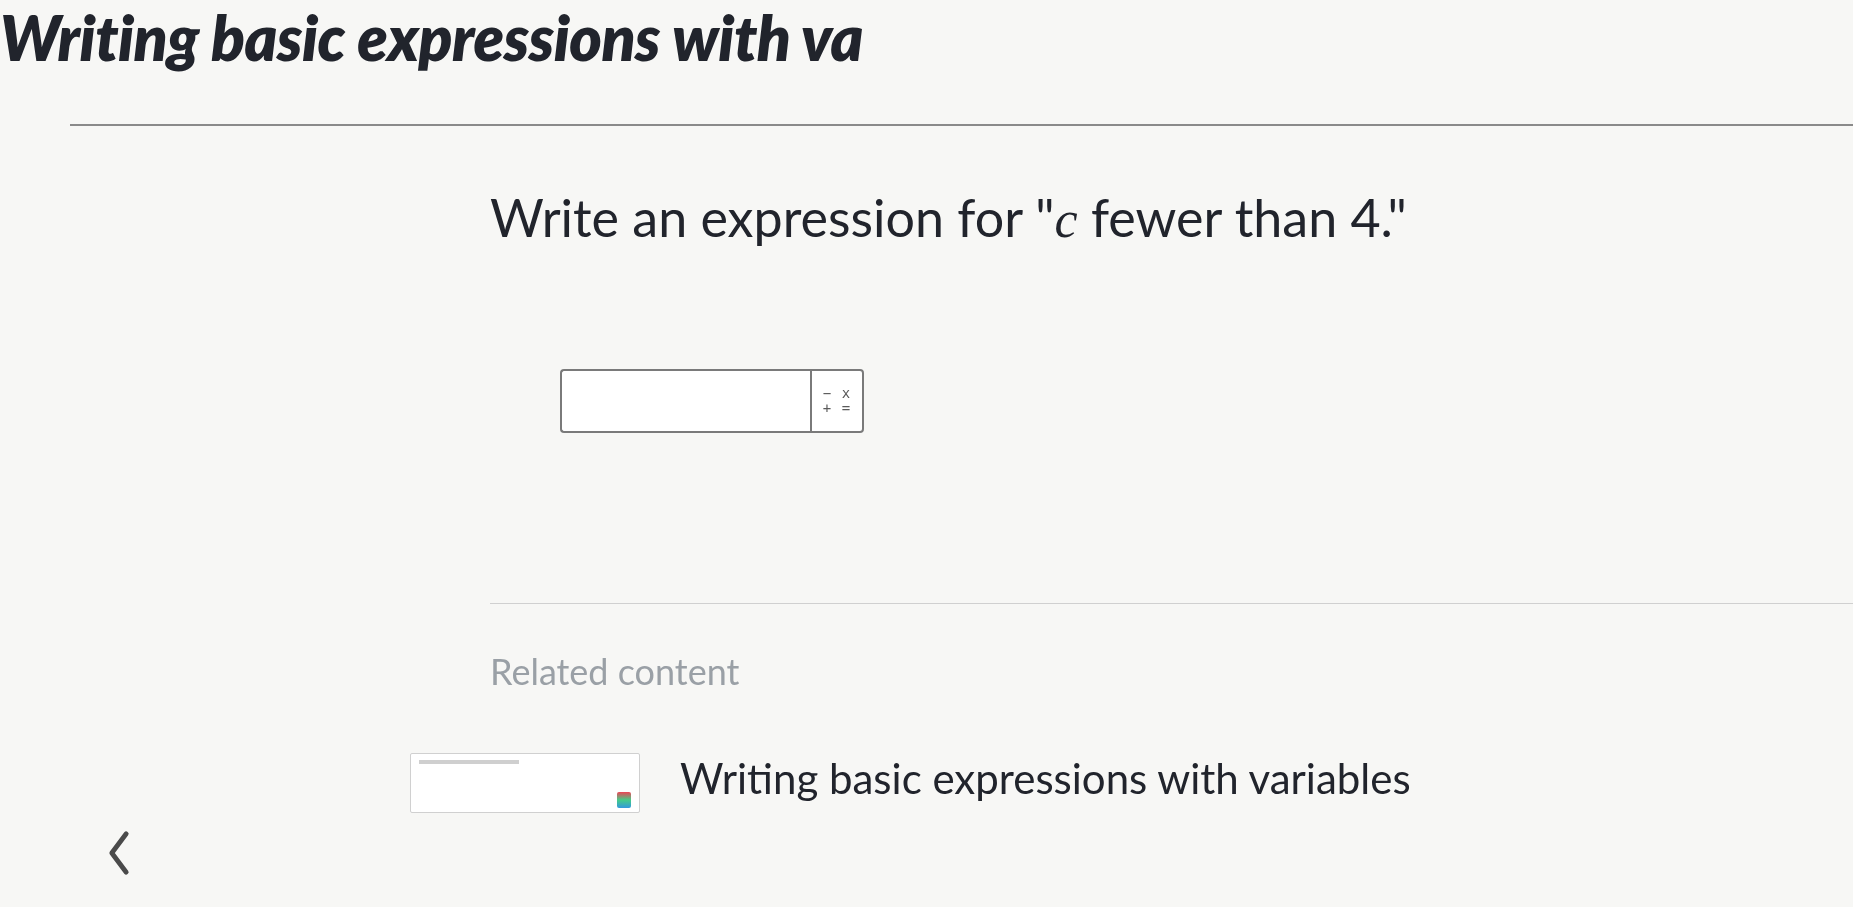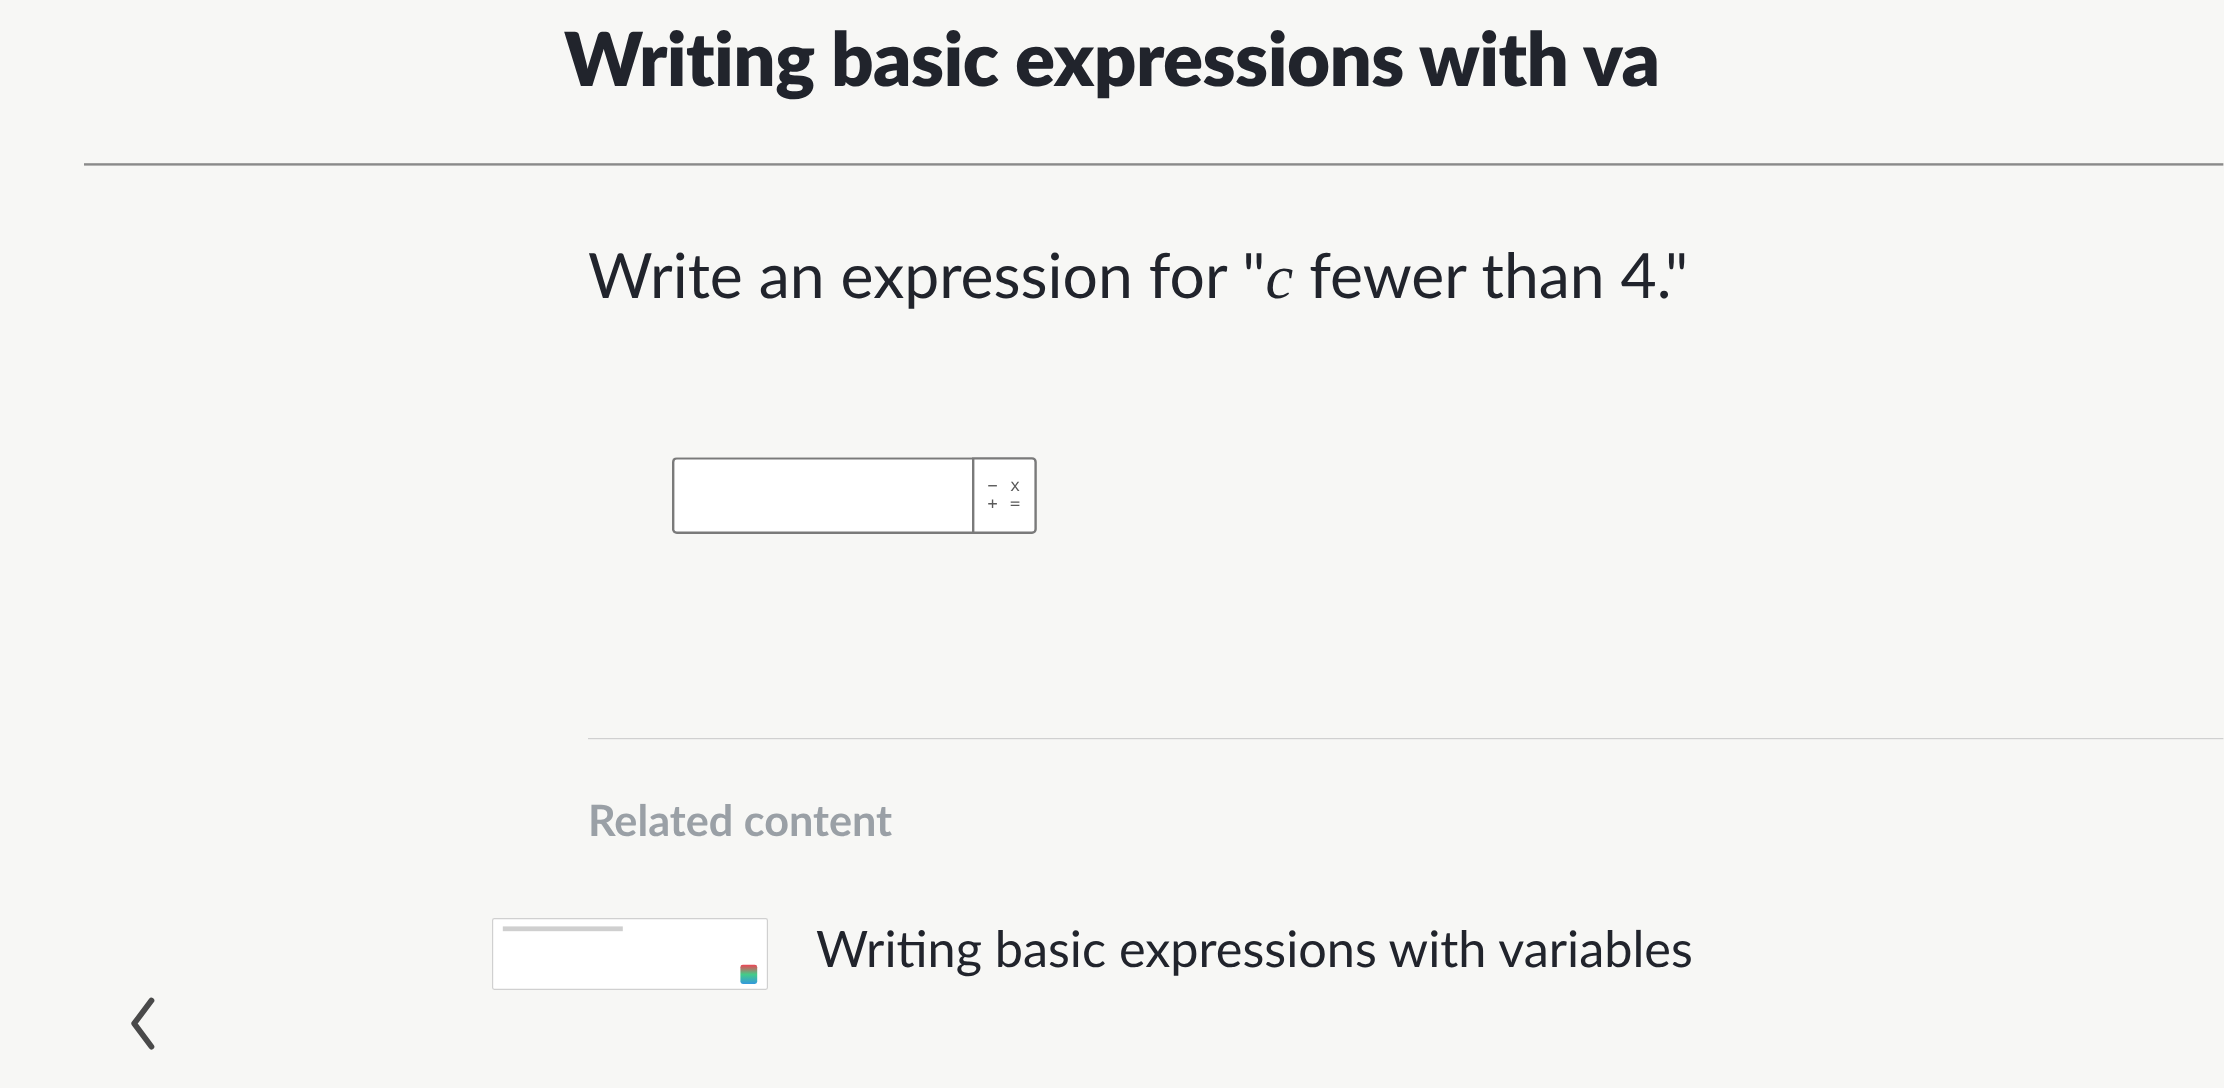--- a/index.html
+++ b/index.html
@@ -11,28 +11,29 @@
     color: #21242c;
     overflow: hidden;
   }
   .page {
     width: 100%;
     height: 100%;
     position: relative;
   }
   .title-bar {
     width: 100%;
-    text-align: center;
-    padding-top: 12px;
+    text-align: left;
+    padding-top: 0;
     font-weight: 800;
     font-size: 62px;
     letter-spacing: -0.5px;
     color: #21242c;
     white-space: nowrap;
     overflow: hidden;
+    font-style: italic;
   }
   .divider {
     border: none;
     border-top: 2px solid #8a8a8a;
     margin-top: 50px;
     margin-left: 70px;
     margin-right: 0;
   }
   .content {
     padding-left: 490px;
@@ -82,21 +83,21 @@
     letter-spacing: 1px;
   }
   .related-section {
     margin-top: 170px;
     border-top: 1px solid #d0d0d0;
     padding-top: 45px;
     margin-left: 0;
   }
   .related-heading {
     font-size: 36px;
-    font-weight: 700;
+    font-weight: 400;
     color: #9aa0a6;
   }
   .related-item {
     display: flex;
     align-items: flex-start;
     gap: 40px;
     margin-top: 60px;
     margin-left: -80px;
   }
   .related-thumb {

